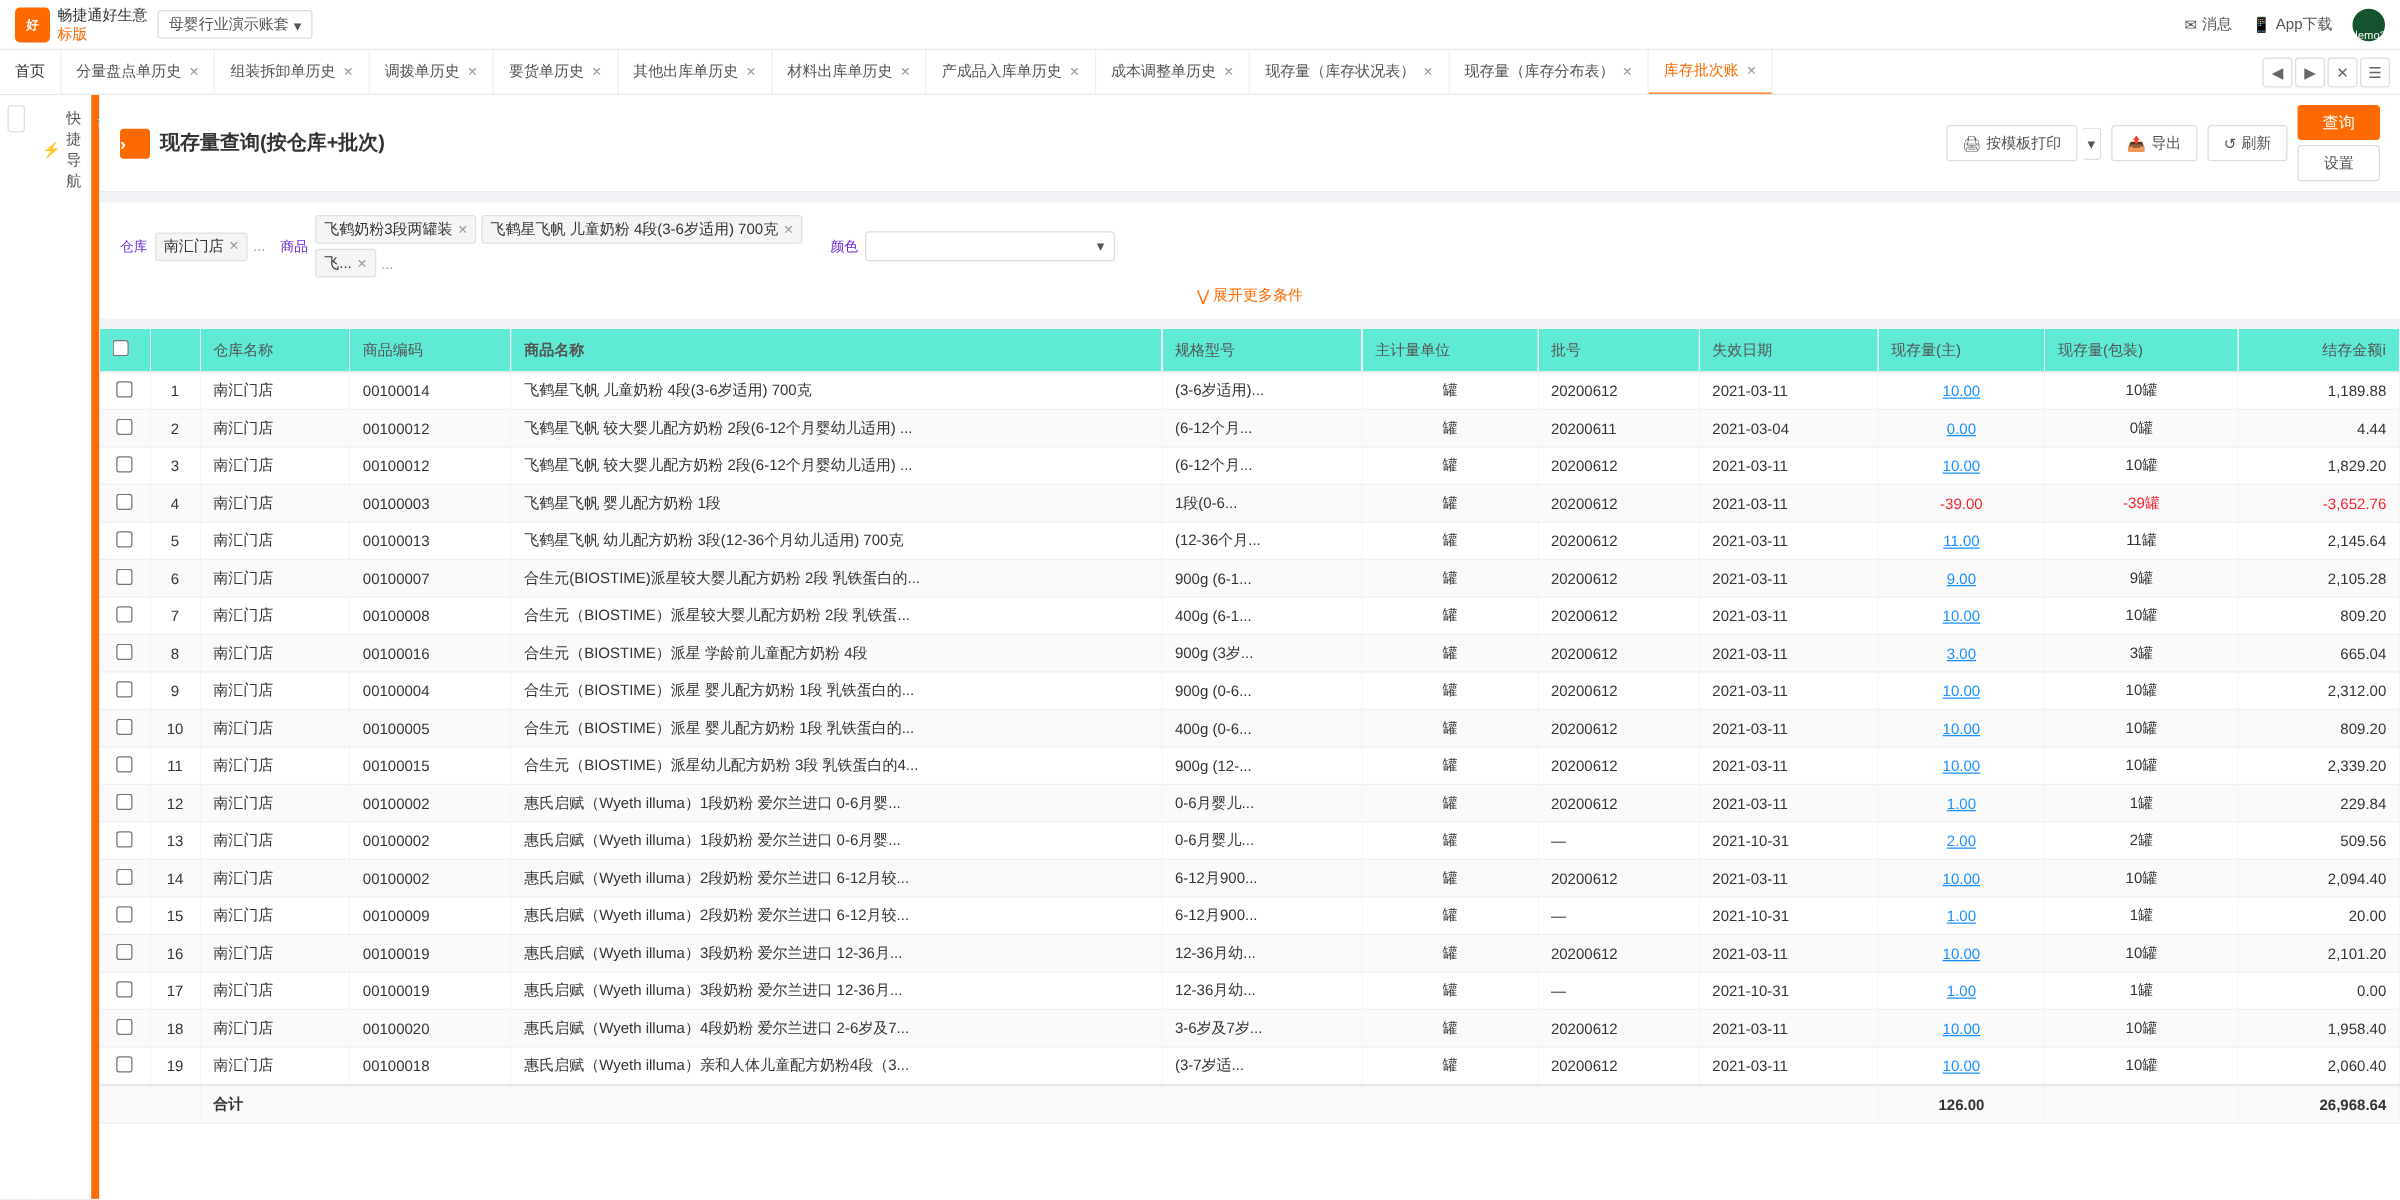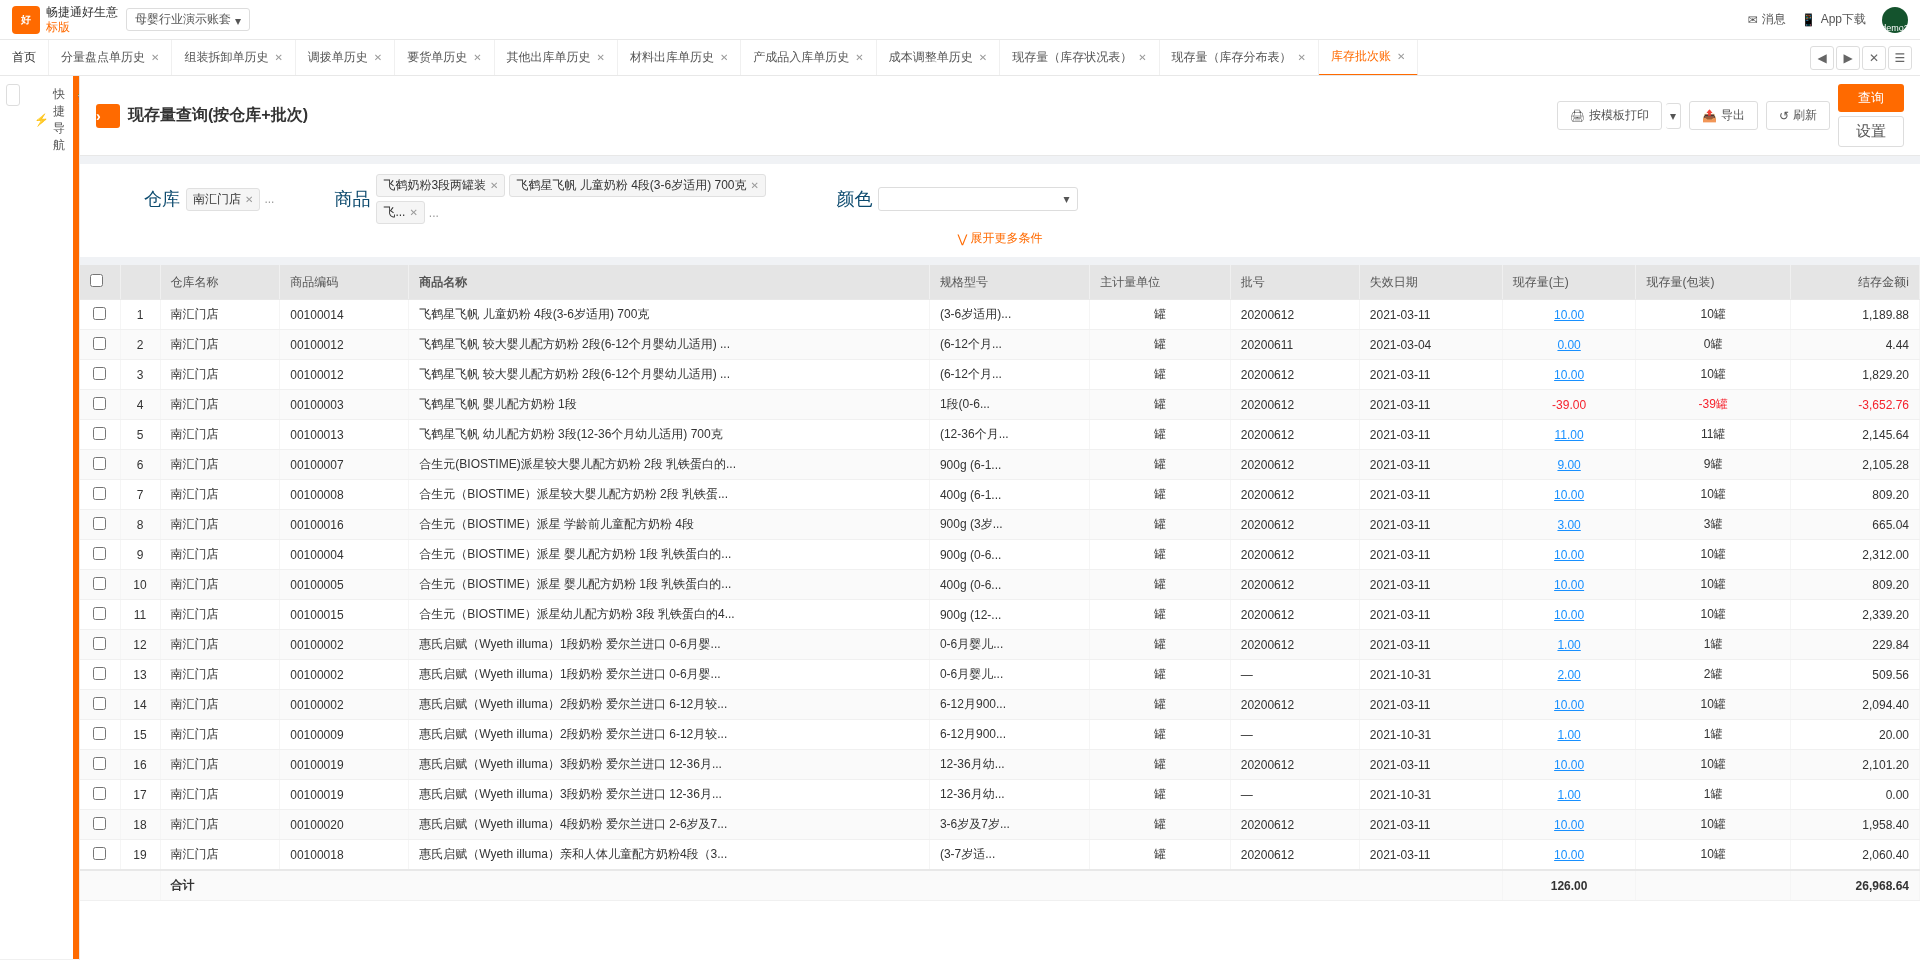--- a/index.html
+++ b/index.html
@@ -44,50 +44,50 @@
     
     .page-header { background: #fff; padding: 8px 16px; display: flex; align-items: center; justify-content: space-between; border-bottom: 1px solid #e8e8e8; margin-bottom: 8px; }
     .page-title { font-size: 16px; font-weight: 600; color: #333; }
     .header-actions { display: flex; align-items: center; gap: 8px; }
     .btn { padding: 5px 12px; border-radius: 3px; border: 1px solid #ddd; cursor: pointer; font-size: 12px; background: #fff; color: #555; display: flex; align-items: center; gap: 4px; }
 
     
     .filter-area { background: #fff; padding: 10px 16px; margin: 0 0 8px 0; }
     .filter-row { display: flex; align-items: center; gap: 12px; flex-wrap: wrap; }
     .filter-item { display: flex; align-items: center; gap: 6px; }
-    .filter-label { color: #0c4a6e; white-space: nowrap; font-size: 18px; margin-left: 48px; }
+    .filter-label { color: #6d28d9; white-space: nowrap; font-size: 11px; }
     .filter-tag-group { display: flex; flex-wrap: wrap; gap: 4px; align-items: center; max-width: 400px; }
     .filter-tag { background: #f5f5f5; border: 1px solid #e0e0e0; border-radius: 3px; padding: 2px 6px; display: flex; align-items: center; gap: 4px; font-size: 11px; color: #333; }
     .filter-tag .x { cursor: pointer; color: #999; font-size: 10px; }
     .filter-more { color: #999; cursor: pointer; }
     .expand-btn { color: #ff6a00; cursor: pointer; display: flex; align-items: center; gap: 3px; font-size: 12px; text-align: center; margin: 6px auto 0; width: fit-content; }
 
     .color-filter { display: flex; align-items: center; gap: 6px; flex: 1; }
     .color-select { border: 1px solid #ddd; border-radius: 3px; padding: 4px 8px; min-width: 200px; display: flex; align-items: center; justify-content: space-between; cursor: pointer; color: #555; }
 
     
     .table-area { flex: 1; overflow: auto; background: #fff; margin: 0; }
     .data-table { width: 100%; border-collapse: collapse; }
-    .data-table th { background: #e5e5e5; border-bottom: 1px solid #e8e8e8; border-right: 1px solid #f0f0f0; padding: 8px 10px; text-align: left; color: #555; font-weight: 500; white-space: nowrap; position: sticky; top: 0; z-index: 10; font-size: 12px; }
+    .data-table th { background: #5eead4; border-bottom: 1px solid #e8e8e8; border-right: 1px solid #f0f0f0; padding: 8px 10px; text-align: left; color: #555; font-weight: 500; white-space: nowrap; position: sticky; top: 0; z-index: 10; font-size: 12px; }
     .data-table td { border-bottom: 1px solid #f0f0f0; border-right: 1px solid #f5f5f5; padding: 6px 10px; color: #333; font-size: 12px; }
     .data-table tr.alt-row td { background: #fafafa; }
     .num-link { color: #1890ff; text-decoration: underline; cursor: pointer; }
     .num-negative { color: #f5222d; }
     .th-checkbox { width: 40px; text-align: center; }
     .td-center { text-align: center; }
     .td-right { text-align: right; }
     .col-num { width: 40px; text-align: center; color: #999; }
     .footer-row td { background: #fafafa; font-weight: 600; border-top: 2px solid #e8e8e8; }
 
     
     ::-webkit-scrollbar { width: 6px; height: 6px; }
     ::-webkit-scrollbar-track { background: #f5f5f5; }
     ::-webkit-scrollbar-thumb { background: #ccc; border-radius: 3px; }
 
-    .settings-btn { padding: 5px 12px; border: 1px solid #ddd; border-radius: 3px; cursor: pointer; font-size: 15px; background: #fff; color: #555; }
+    .settings-btn { padding: 5px 12px; border: 1px solid #ddd; border-radius: 3px; cursor: pointer; font-size: 12px; background: #fff; color: #555; }
     .query-btn { padding: 5px 20px; border-radius: 3px; border: none; cursor: pointer; font-size: 13px; background: #ff6a00; color: #fff; font-weight: 500; }
 
     .page-actions-right { display: flex; flex-direction: column; gap: 4px; }
   </style>
 </head>
 <body>
 
 <div class="top-bar">
   <div class="top-bar-left">
     <div class="logo-area">

